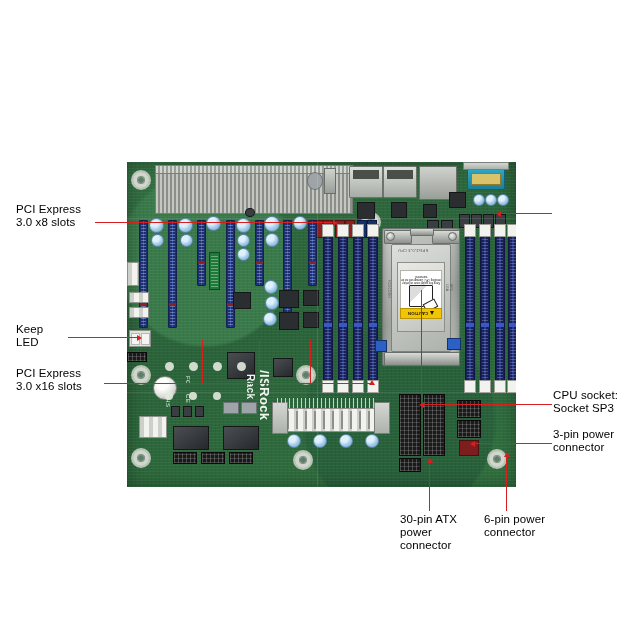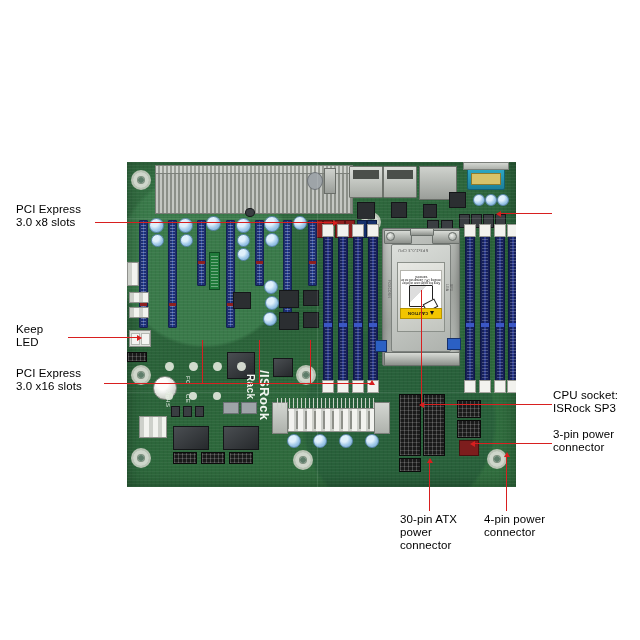--- a/index.html
+++ b/index.html
@@ -494,34 +494,34 @@
   <div class="leader h" style="left:104px;top:383px;width:268px;"></div>
   <div class="arrowU" style="left:369px;top:380px;"></div>
   <div class="leader v" style="left:202px;top:340px;height:44px;"></div>
   <div class="leader v" style="left:259px;top:340px;height:44px;"></div>
   <div class="leader v" style="left:310px;top:340px;height:44px;"></div>
 
   <div class="leader h" style="left:500px;top:213px;width:52px;"></div>
   <div class="arrowL" style="left:496px;top:210.5px;"></div>
 
   <div class="callout right" style="left:553px;top:389px;width:86px;">CPU socket:
-ISRock SP3</div>
+Socket SP3</div>
   <div class="leader h" style="left:423px;top:404px;width:129px;"></div>
   <div class="arrowL" style="left:419px;top:401.5px;"></div>
   <div class="leader v" style="left:421px;top:290px;height:114px;"></div>
 
   <div class="callout right" style="left:553px;top:428px;width:86px;">3-pin power
 connector</div>
   <div class="leader h" style="left:474px;top:443px;width:78px;"></div>
   <div class="arrowL" style="left:470px;top:440.5px;"></div>
 
   <div class="callout" style="left:400px;top:513px;width:88px;">30-pin ATX
 power
 connector</div>
   <div class="leader v" style="left:429px;top:461px;height:50px;"></div>
   <div class="arrowU" style="left:427px;top:458px;"></div>
 
-  <div class="callout" style="left:484px;top:513px;width:86px;">4-pin power
+  <div class="callout" style="left:484px;top:513px;width:86px;">6-pin power
 connector</div>
   <div class="leader v" style="left:506px;top:455px;height:56px;"></div>
   <div class="arrowU" style="left:504px;top:452px;"></div>
 
 </div>
 
 </body></html>

